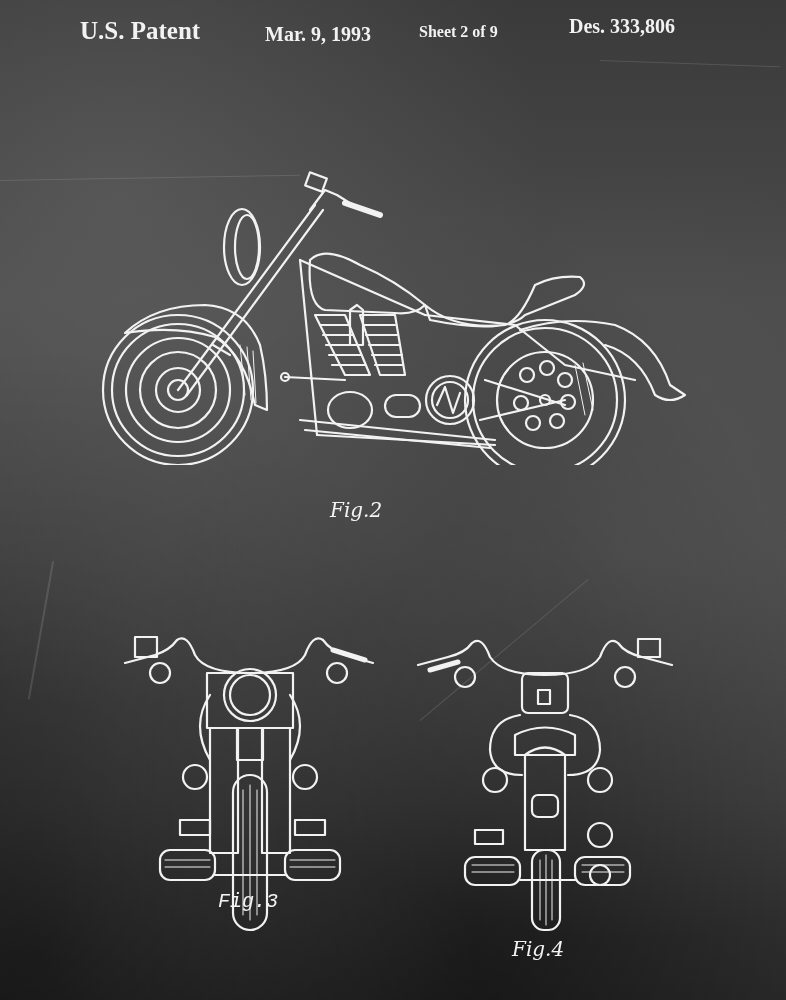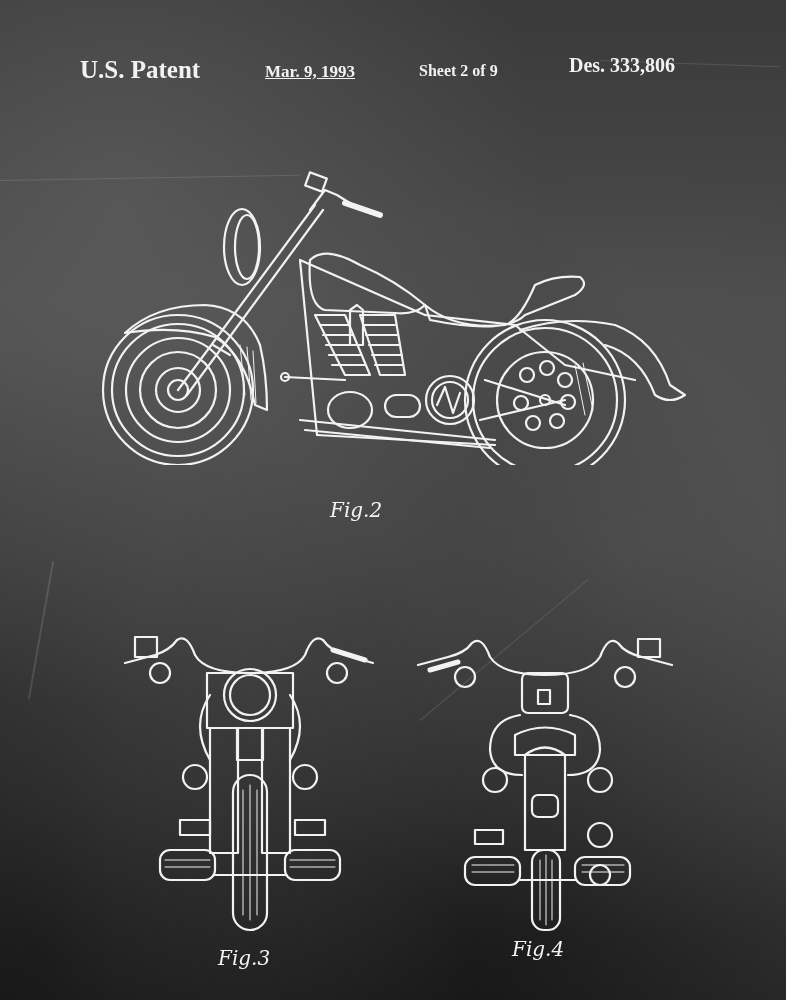--- a/index.html
+++ b/index.html
@@ -7,24 +7,24 @@
   .sheet {
     position:relative; width:786px; height:1000px; overflow:hidden;
     background:
       radial-gradient(ellipse at 15% 20%, rgba(120,120,120,0.35), transparent 45%),
       radial-gradient(ellipse at 80% 55%, rgba(110,110,110,0.30), transparent 50%),
       radial-gradient(ellipse at 30% 70%, rgba(90,90,90,0.35), transparent 45%),
       radial-gradient(ellipse at 60% 95%, rgba(0,0,0,0.45), transparent 55%),
       radial-gradient(ellipse at 5% 95%, rgba(0,0,0,0.5), transparent 45%),
       linear-gradient(180deg, #3a3a3a 0%, #4b4b4b 30%, #474747 55%, #3b3b3b 80%, #2a2a2a 100%);
   }
-  .hdr { position:absolute; top:0; left:0; width:782px; height:60px; font-family:"Liberation Serif","DejaVu Serif",serif; color:#f2f2f2; font-weight:bold;margin-top:39px; }
+  .hdr { position:absolute; top:0; left:0; width:782px; height:60px; font-family:"Liberation Serif","DejaVu Serif",serif; color:#f2f2f2; font-weight:bold; }
   .hdr span { position:absolute; white-space:nowrap; }
   .h-left  { left:80px; top:17px; font-size:25px; }
-  .h-date  { left:265px; top:23px; font-size:17px;text-decoration:underline; }
+  .h-date  { left:265px; top:23px; font-size:20px; }
   .h-sheet { left:419px; top:23px; font-size:16px; }
   .h-num   { left:569px; top:15px; font-size:20px; }
   .fig { position:absolute; }
   .fig svg { display:block; }
   .label { position:absolute; font-family:"DejaVu Serif","Liberation Serif",serif; font-style:italic; color:#f4f4f4; font-size:20px; }
   .scratch { position:absolute; background:rgba(255,255,255,0.12); height:1px; transform-origin:left center; }
 </style>
 </head>
 <body>
 
@@ -144,21 +144,21 @@
 
       <rect x="45" y="225" width="55" height="30" rx="10"></rect>
       <rect x="170" y="225" width="55" height="30" rx="10"></rect>
       <path d="M50 235 L95 235 M50 242 L95 242 M175 235 L220 235 M175 242 L220 242" stroke-width="1"></path>
 
       <rect x="65" y="195" width="30" height="15"></rect>
       <rect x="180" y="195" width="30" height="15"></rect>
       <path d="M100 250 L170 250"></path>
     </svg>
   </div>
-  <div class="label" style="left:218px;top:946px;">Fig.3</div>
+  <div class="label" style="left:218px;top:890px;font-family:Liberation Mono, monospace;">Fig.3</div>
 
   <div class="fig" style="left:410px;top:625px;">
     <svg width="270" height="310" viewBox="0 0 270 310" fill="none" stroke="#f2f2f2" stroke-width="2.2" stroke-linecap="round" stroke-linejoin="round">
 
       <path d="M8 40 L38 32 Q55 28 62 18 Q72 10 80 32 Q92 50 135 50 Q178 50 190 32 Q198 10 208 18 Q215 28 232 32 L262 40"></path>
       <path d="M20 45 L48 37" stroke-width="5"></path>
       <circle cx="55" cy="52" r="10"></circle>
       <circle cx="215" cy="52" r="10"></circle>
       <rect x="228" y="14" width="22" height="18"></rect>
 

